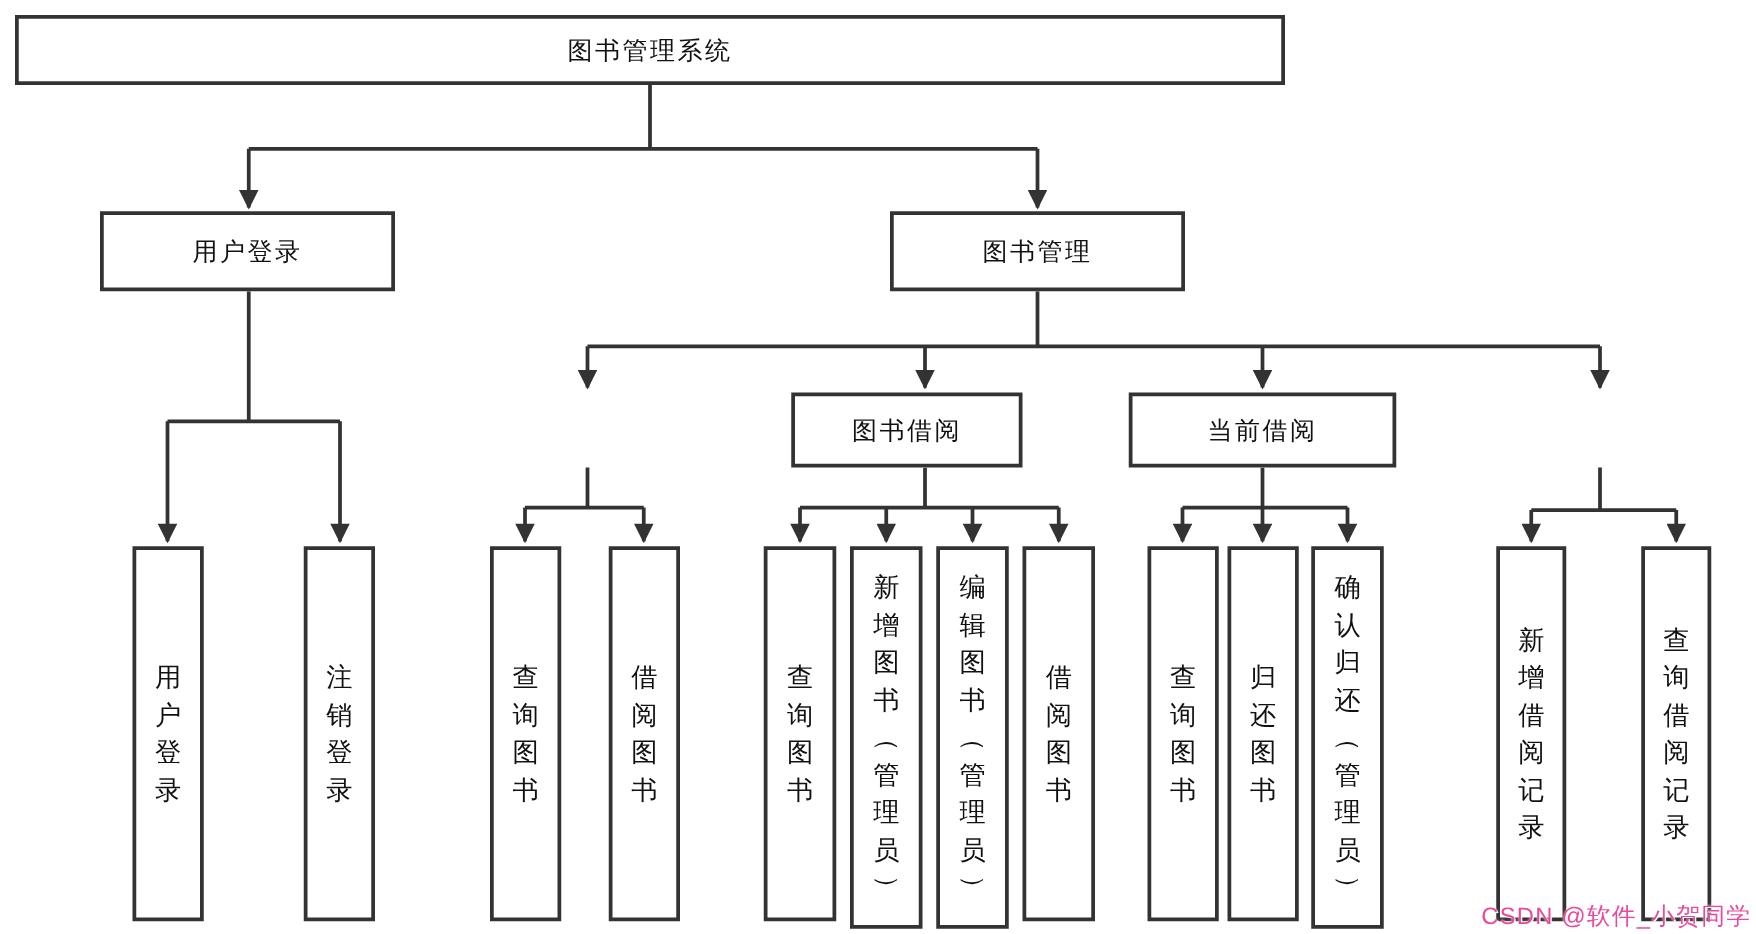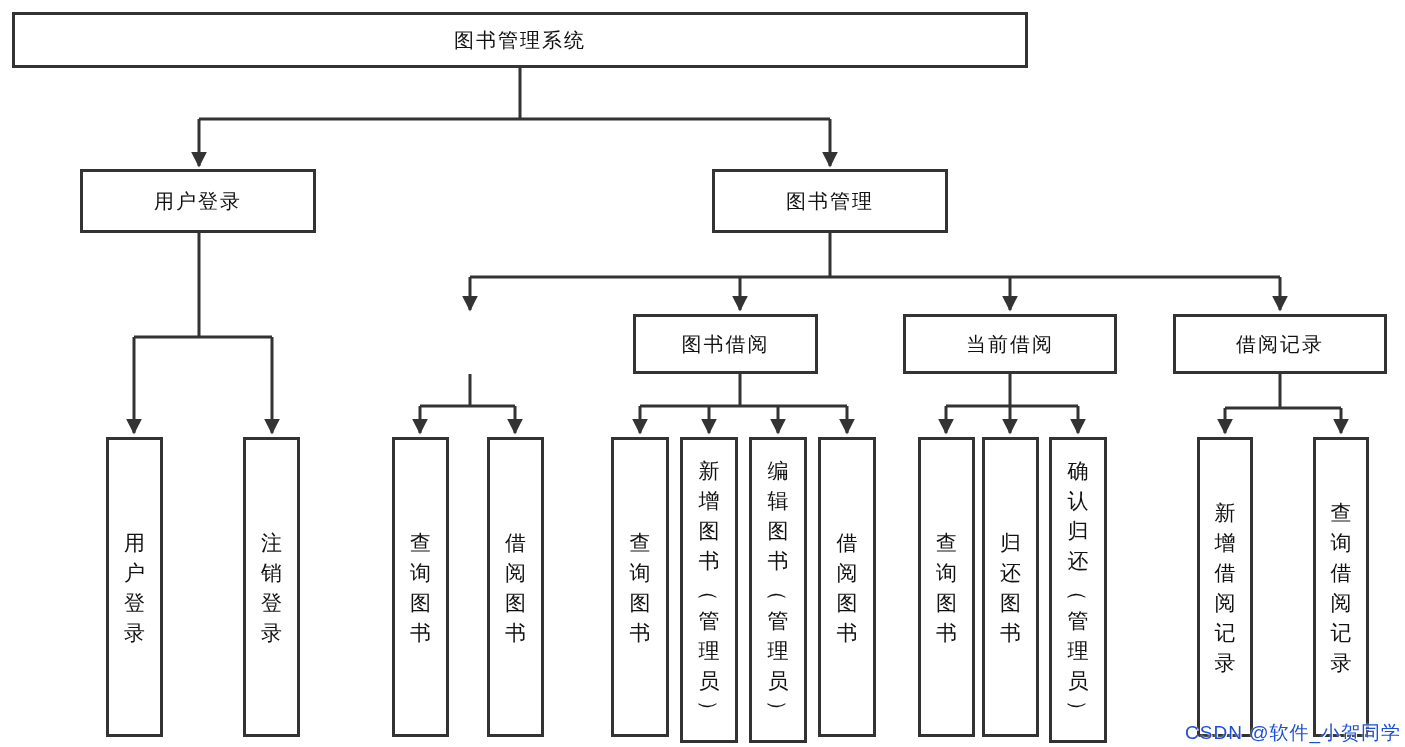--- a/index.html
+++ b/index.html
@@ -14,21 +14,21 @@
     color:#111111;font-size:20px;letter-spacing:2px;font-weight:400;
   }
   .leaf{padding:0;}
   .vtext{
     display:flex;flex-direction:column;align-items:center;justify-content:center;
     width:100%;height:100%;gap:9px;font-size:21px;color:#111111;letter-spacing:0;
   }
   .vtext span{display:block;line-height:1;height:21px;}
   .vtext span.rot{transform:rotate(90deg);}
   .watermark{
-    position:absolute;right:4px;bottom:1px;color:#1d4ed8;font-size:19px;
+    position:absolute;right:4px;bottom:1px;color:#ec4899;font-size:19px;
     letter-spacing:1px;text-shadow:0 0 2px #ffffff,1px 1px 0 #ffffff;white-space:nowrap;
   }
 </style>
 </head>
 <body>
 
 <div id="stage">
 
   <svg id="wires" viewBox="0 0 1405 747" xmlns="http://www.w3.org/2000/svg">
     <defs>
@@ -82,23 +82,20 @@
   </div>
   <div class="box" style="left:712px;top:169px;width:236px;height:64px;">
     <span>图书管理</span>
   </div>
 
   <div class="box" style="left:633px;top:314px;width:185px;height:60px;">
     <span>图书借阅</span>
   </div>
   <div class="box" style="left:903px;top:314px;width:214px;height:60px;">
     <span>当前借阅</span>
-  </div>
-  <div class="box" style="left:1173px;top:314px;width:214px;height:60px;">
-    <span>借阅记录</span>
   </div>
 
   <div class="box leaf" style="left:106px;top:437px;width:57px;height:300px;">
     <div class="vtext">
         <span>用</span>
         <span>户</span>
         <span>登</span>
         <span>录</span>
       </div>
   </div>

